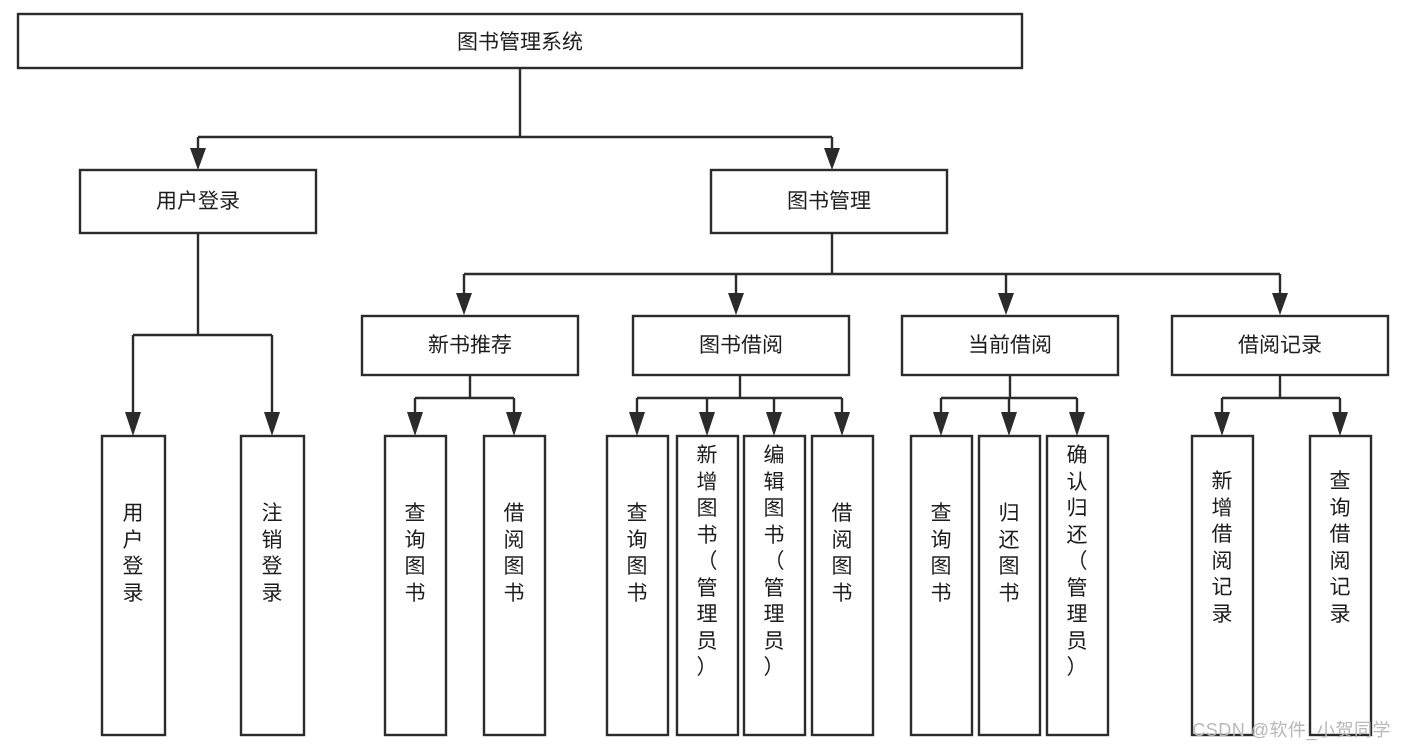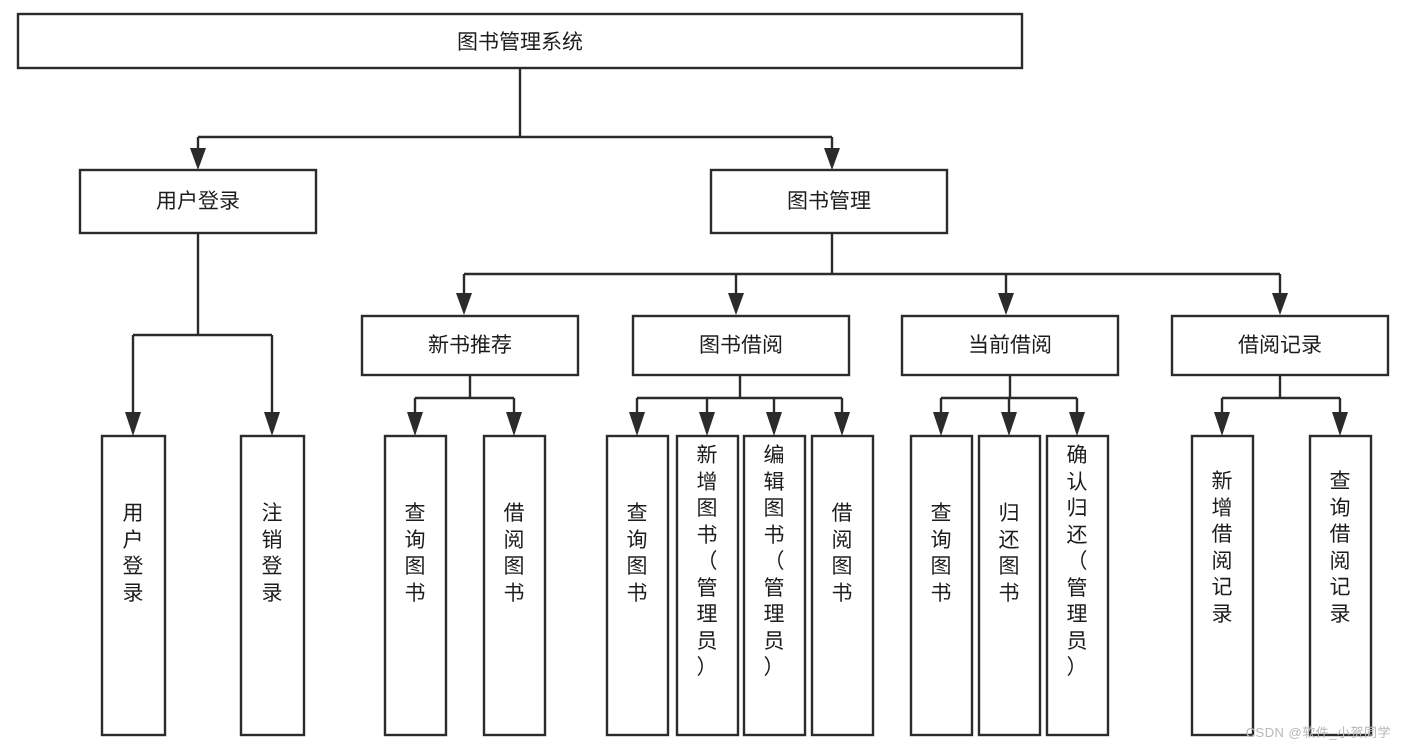--- a/index.html
+++ b/index.html
@@ -54,21 +54,21 @@
     font-family: "Liberation Sans", "DejaVu Sans", sans-serif;
     font-size: 21px;
     fill: #1c1c1c;
     text-anchor: middle;
   }
   .watermark {
     position: absolute;
     right: 14px;
     bottom: 6px;
     font-family: "Liberation Sans", "DejaVu Sans", sans-serif;
-    font-size: 13px;
+    font-size: 18px;
     color: #b9b9b9;
     letter-spacing: 0.5px;
     white-space: nowrap;
     user-select: none;
   }
 </style>
 </head>
 <body>
 
 <div id="diagram-root">

